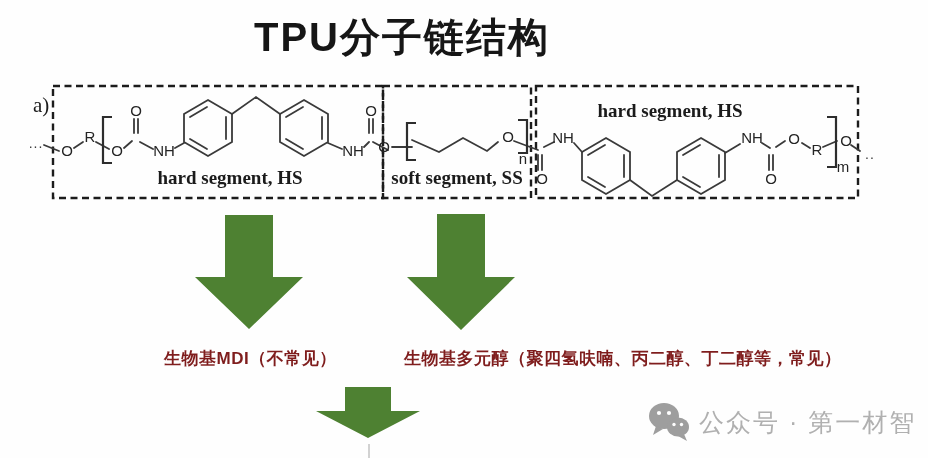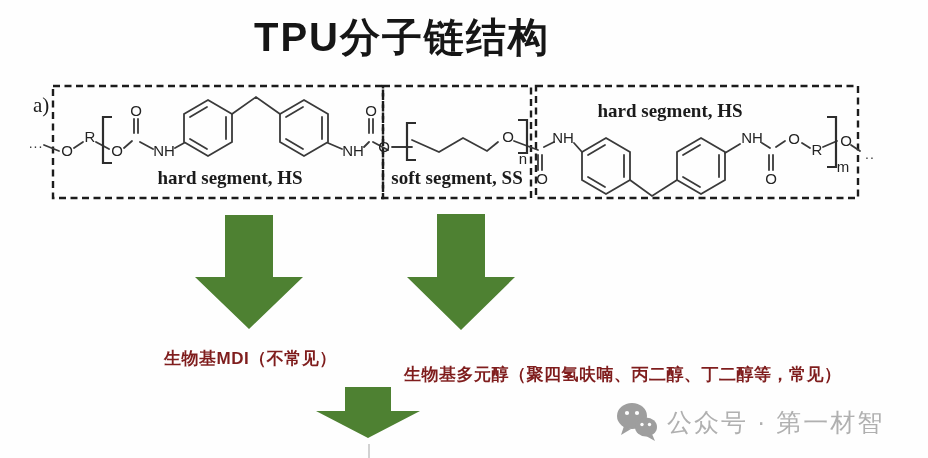--- a/index.html
+++ b/index.html
@@ -20,23 +20,23 @@
   .atom { font-family:"Liberation Sans", sans-serif; font-size:15px; fill:#242424; text-anchor:middle; }
   .sub { font-family:"Liberation Sans", sans-serif; font-size:15px; fill:#242424; text-anchor:middle; }
   .seg { font-family:"Liberation Serif", serif; font-size:19px; font-weight:700; fill:#1b1b1b; text-anchor:middle; }
   .panel { font-family:"Liberation Serif", serif; font-size:21px; fill:#1b1b1b; text-anchor:start; }
   .dots { font-family:"Liberation Sans", sans-serif; font-size:14px; fill:#3a3a3a; text-anchor:middle; letter-spacing:1px; }
   .annot {
     position:absolute; top:347px; font-size:17px; font-weight:700; color:#7f1d1d;
     letter-spacing:0.5px; white-space:nowrap;
   }
   .annot-left { left:164px; }
-  .annot-right { left:404px;margin-top:16px; }
+  .annot-right { left:404px; }
   .watermark {
-    position:absolute; left:616px; top:402px; display:flex; align-items:center;
+    position:absolute; left:648px; top:402px; display:flex; align-items:center;
     gap:9px; color:#b0b0b0; font-size:25px; letter-spacing:2px; white-space:nowrap;
   }
   .bottom-line {
     position:absolute; left:368px; top:444px; width:2px; height:14px; background:#d2d2d2;
   }
 </style>
 </head>
 <body>
 
 <div class="canvas">

